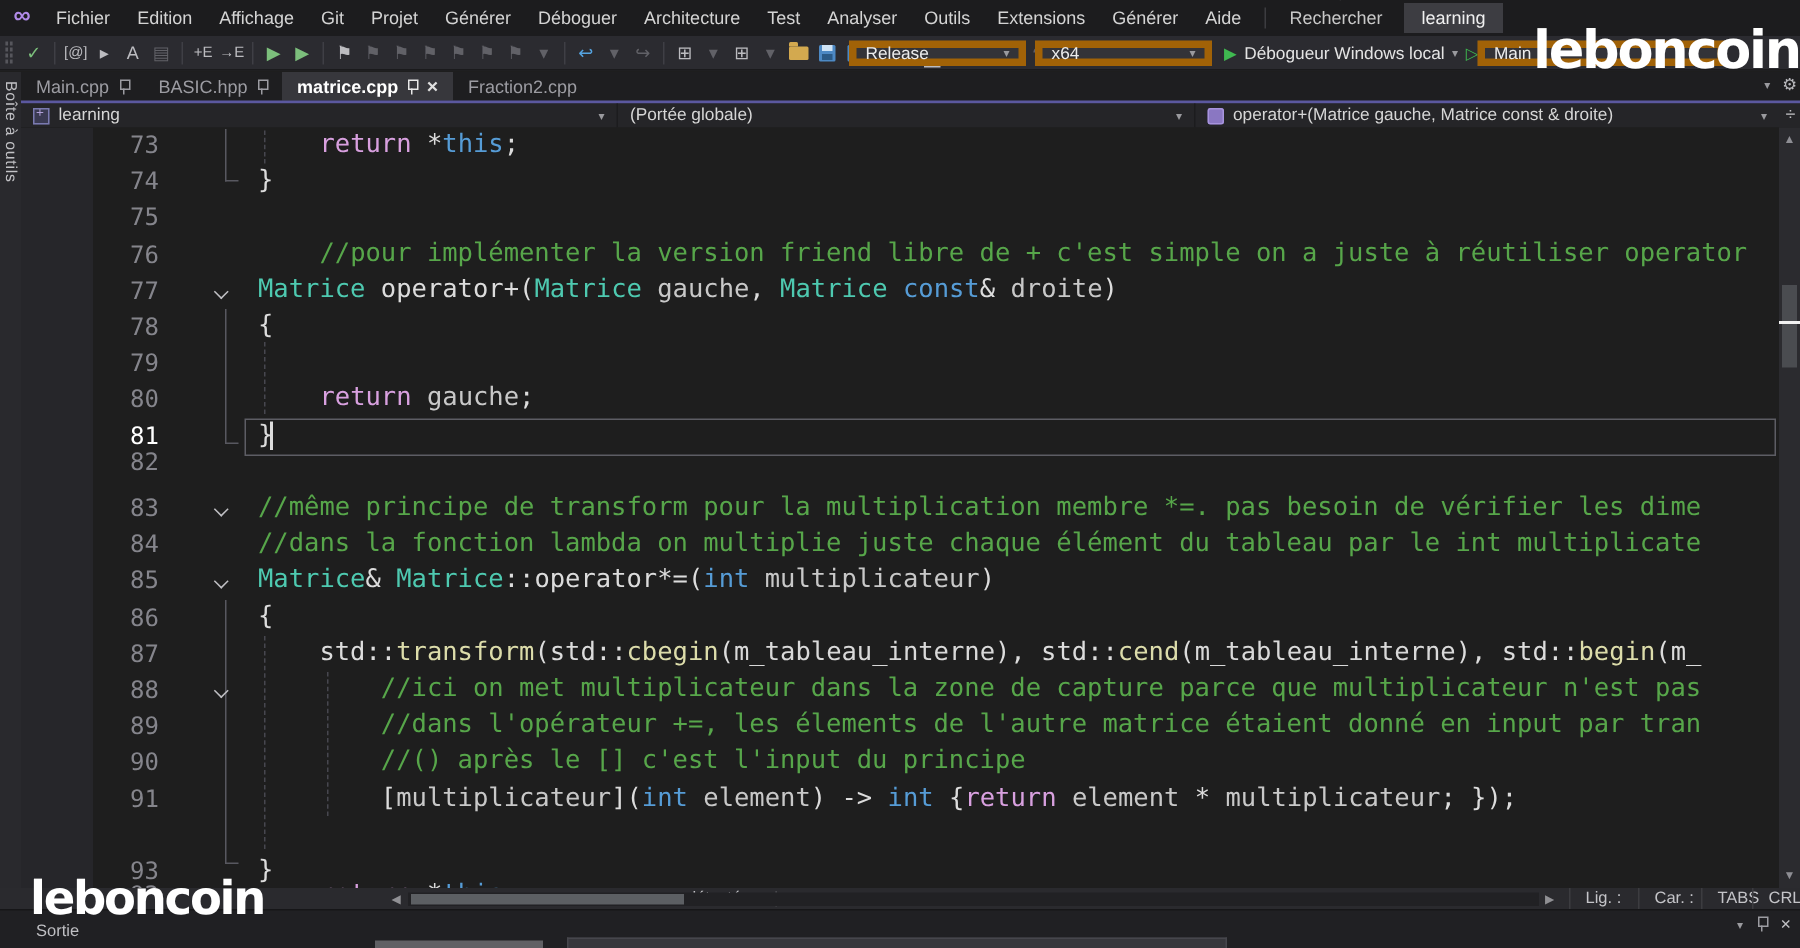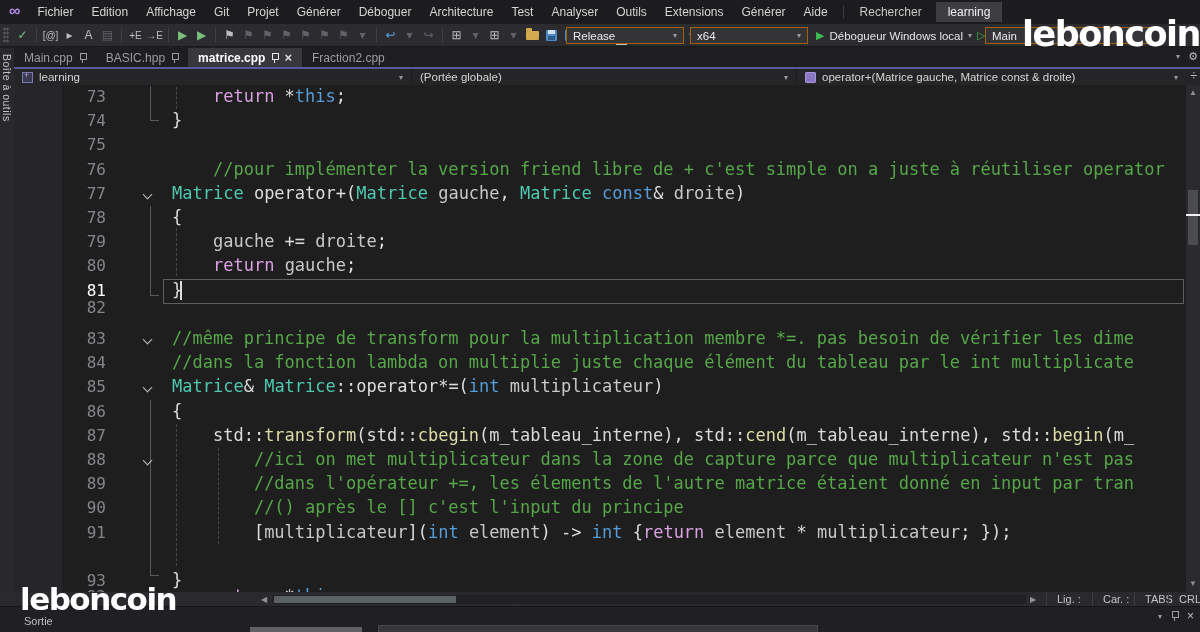--- a/index.html
+++ b/index.html
@@ -41,21 +41,21 @@
   .i-folder::before { content:""; position:absolute; left:0; top:-3px; width:6px; height:3px;
     background:#d3a94f; border-radius:1px 1px 0 0; }
   .i-save { width:11px; height:11px; background:#4d89c4; position:relative; border-radius:1px; }
   .i-save::before { content:""; position:absolute; left:2px; top:0; width:7px; height:4px; background:#cfe3f5; }
   .i-save::after { content:""; position:absolute; left:2px; top:6px; width:7px; height:4px; background:#2b5a86; }
   .i-copy { width:9px; height:10px; border:1px solid #bcbcc0; position:relative; background:#2b2b30; }
   .i-copy::before { content:""; position:absolute; left:2px; top:2px; width:9px; height:10px;
     border:1px solid #bcbcc0; background:#2b2b30; }
   .i-paste { width:10px; height:11px; border:1px solid #bcbcc0; position:relative; }
   .i-paste::before { content:""; position:absolute; left:2px; top:-2px; width:4px; height:2px; background:#bcbcc0; }
-  .combo { position:absolute; top:3px; height:17px; background:#333338; border:1px solid #a16207;
+  .combo { position:absolute; top:3px; height:17px; background:#333338; border:5px solid #a16207;
     display:flex; align-items:center; font-size:11.5px; color:#ececec; padding:0 6px; }
   .combo .dd { margin-left:auto; }
   .debug-group { position:absolute; left:816px; top:3px; height:17px; display:flex;
     align-items:center; gap:5px; font-size:11.5px; color:#e4e4e4; }
   .play { color:#3fb950; font-size:11px; }
   .play-outline { color:#3fb950; font-size:11px; }
   .flame { width:9px; height:11px; background:#8a5a46; border-radius:50% 50% 50% 50%/60% 60% 40% 40%; opacity:.8; }
   
   .left-strip { position:absolute; left:0; top:48px; width:14px; height:558px; background:#29292d; }
   .vertical-tab { writing-mode:vertical-rl; font-size:10.5px; color:#c2c2c6; padding-top:6px;
@@ -319,21 +319,20 @@
           <span class="ln">77</span>
           <span class="fold-chevron"></span>
           <span class="code-text"><span class="tk-t">Matrice</span><span class="tk-p"> operator+(</span><span class="tk-t">Matrice</span><span class="tk-p"> </span><span class="tk-v">gauche</span><span class="tk-p">, </span><span class="tk-t">Matrice</span><span class="tk-p"> </span><span class="tk-k">const</span><span class="tk-p">&amp; </span><span class="tk-v">droite</span><span class="tk-p">)</span></span>
         </div>
         <div class="code-row" style="top: 121px;">
           <span class="ln">78</span>
           <span class="code-text"><span class="tk-p">{</span></span>
         </div>
         <div class="code-row" style="top: 145.2px;">
           <span class="ln">79</span>
-          <span class="code-text"><span class="tk-p">    </span><span class="tk-v">gauche</span><span class="tk-p"> += </span><span class="tk-v">droite</span><span class="tk-p">;</span></span>
         </div>
         <div class="code-row" style="top: 169.4px;">
           <span class="ln">80</span>
           <span class="code-text"><span class="tk-p">    </span><span class="tk-ctl">return</span><span class="tk-p"> </span><span class="tk-v">gauche</span><span class="tk-p">;</span></span>
         </div>
         <div class="code-row cur" style="top: 193.6px;">
           <div class="curline-box"></div>
           <span class="ln">81</span>
           <span class="code-text"><span class="tk-p">}</span></span>
         </div>

